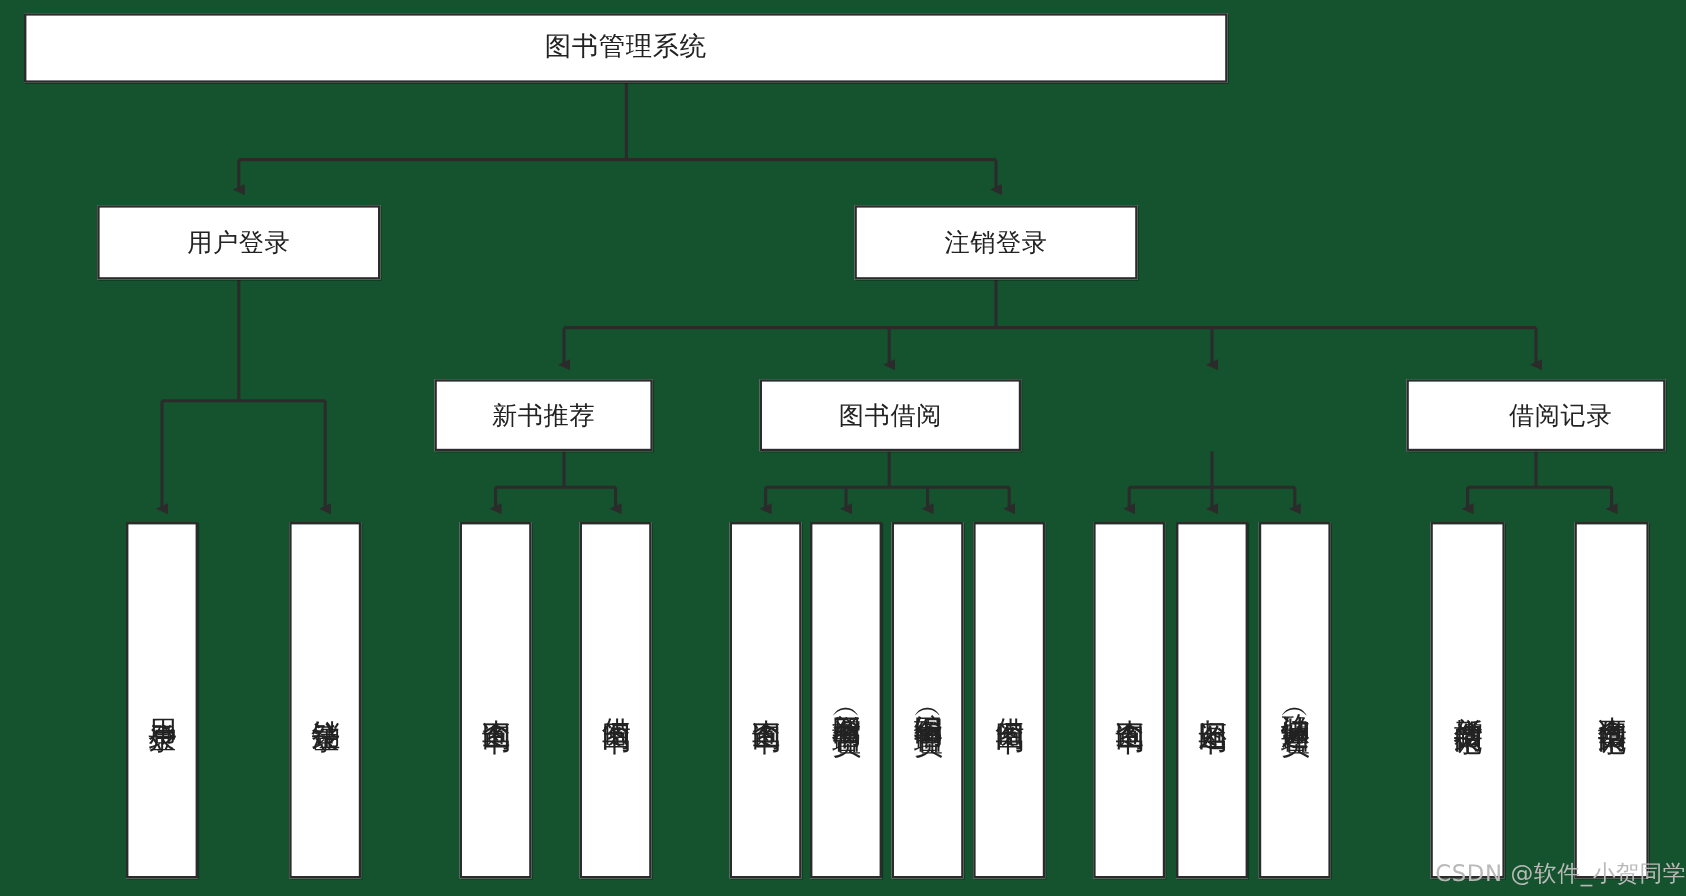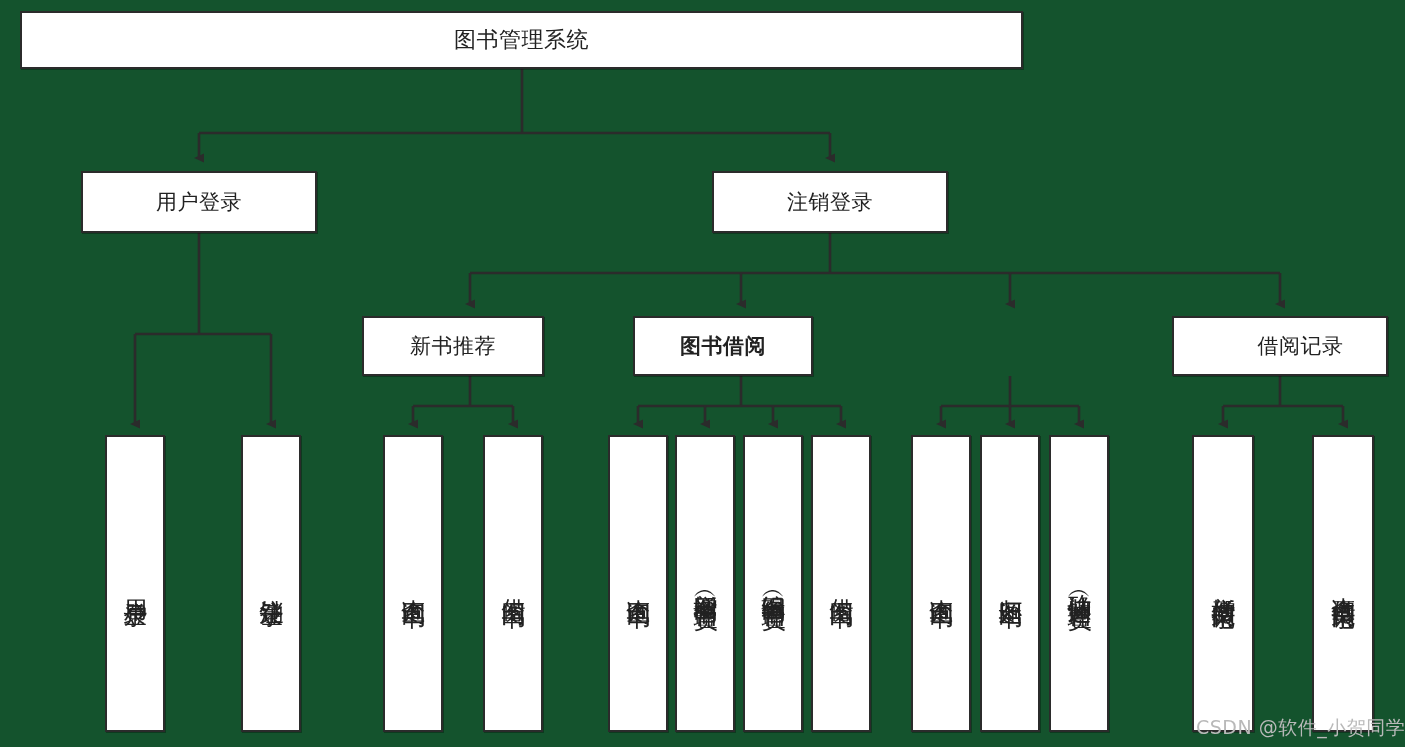--- a/index.html
+++ b/index.html
@@ -129,21 +129,21 @@
   <div class="node h-node" style="left:81px; top:171px; width:236px; height:62px;">
     <span class="lbl">用户登录</span>
   </div>
   <div class="node h-node" style="left:712px; top:171px; width:236px; height:62px;">
     <span class="lbl">注销登录</span>
   </div>
 
   <div class="node h-node" style="left:362px; top:316px; width:182px; height:60px;">
     <span class="lbl">新书推荐</span>
   </div>
-  <div class="node h-node" style="left:633px; top:316px; width:180px; height:60px;font-weight:bold;">
+  <div class="node h-node" style="left:633px; top:316px; width:218px; height:60px;">
     <span class="lbl">图书借阅</span>
   </div>
   <div class="node h-node" style="left:1172px; top:316px; width:216px; height:60px;padding-left:41px;">
     <span class="lbl">借阅记录</span>
   </div>
 
   <div class="node v-node" style="left:105px; top:435px; width:60px; height:297px;">
     <span class="lbl">用户登录</span>
   </div>
   <div class="node v-node" style="left:241px; top:435px; width:60px; height:297px;">

